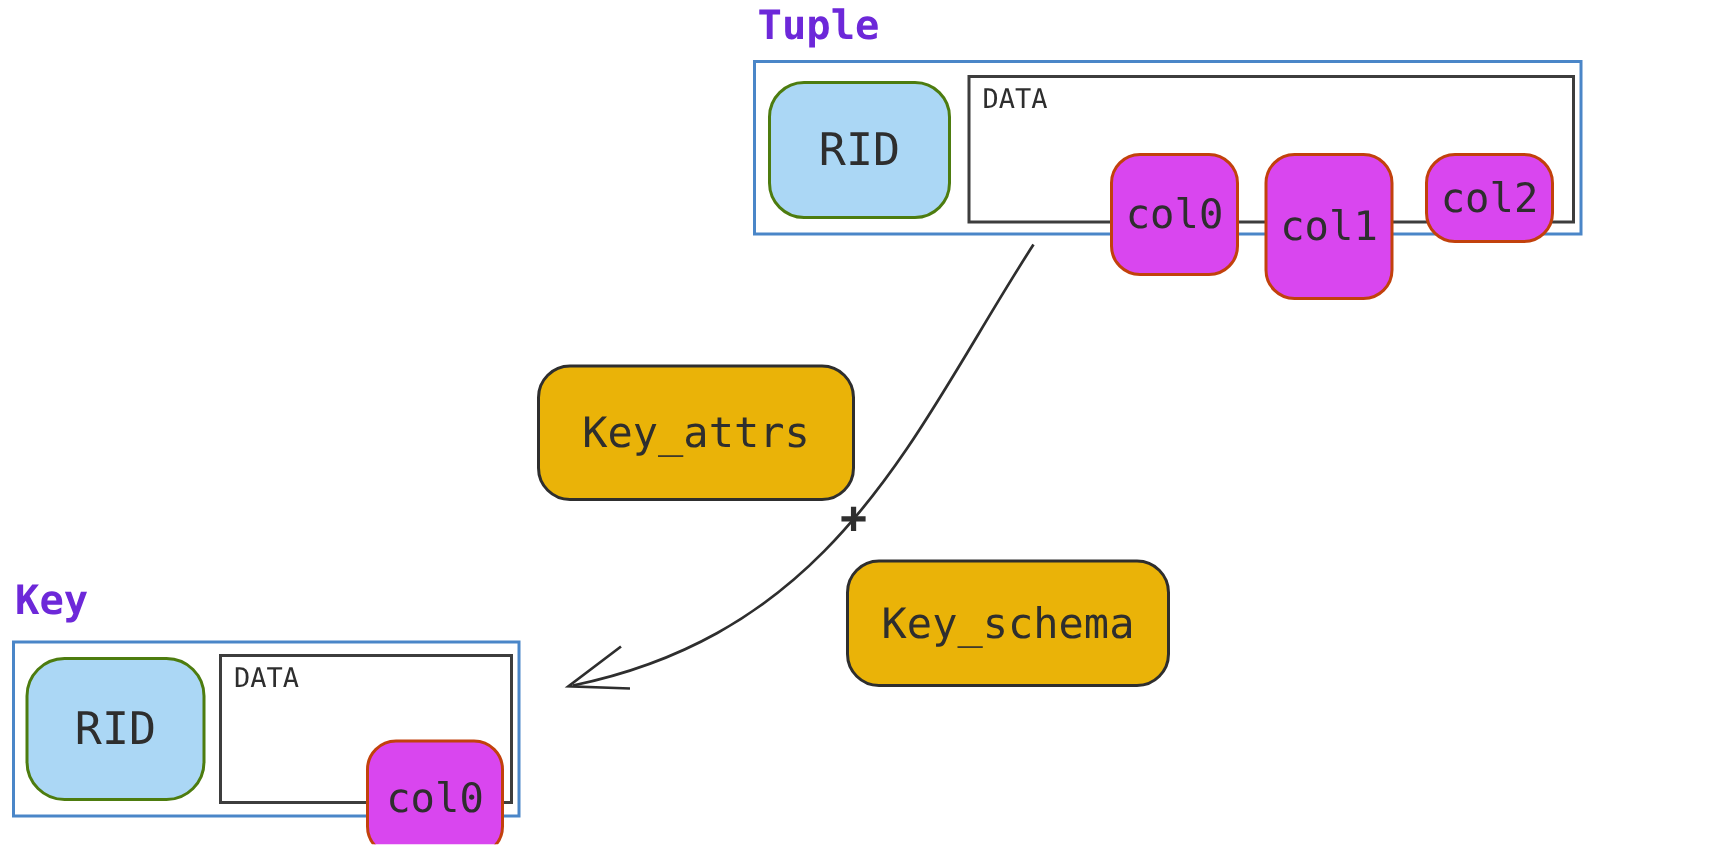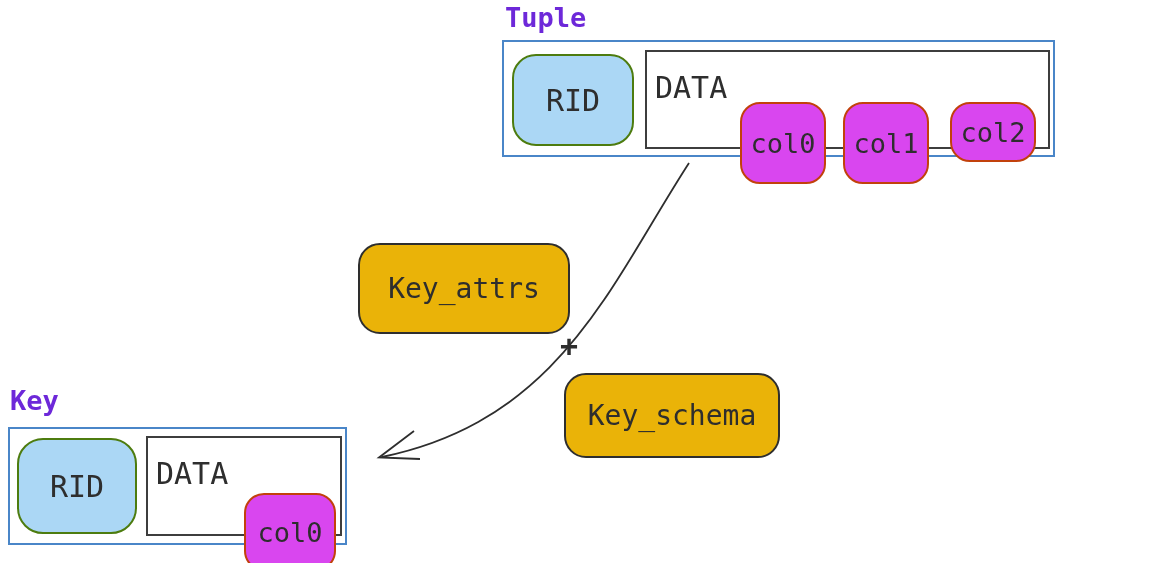--- a/index.html
+++ b/index.html
@@ -41,22 +41,22 @@
   }
   .data-box {
     position: absolute;
     background: #ffffff;
     border: 2px solid #3d3d3d;
     box-sizing: border-box;
   }
   .data-label {
     position: absolute;
     left: 8px;
-    top: 18px;
-    font-size: 30px;
+    top: 4px;
+    font-size: 18px;
   }
   .col-box {
     position: absolute;
     background: #d946ef;
     border: 2px solid #c2410c;
     border-radius: 20px;
     box-sizing: border-box;
     display: flex;
     align-items: center;
     justify-content: center;
@@ -93,21 +93,21 @@
     pointer-events: none;
     z-index: 5;
   }
 
   
   #tuple-label   { left: 505px; top: 2px; }
   #tuple-box     { left: 502px; top: 40px; width: 553px; height: 117px; }
   #tuple-rid     { left: 8px;   top: 12px; width: 122px; height: 92px; border-radius: 24px; }
   #tuple-data    { left: 141px; top: 8px;  width: 405px; height: 99px; }
   #tuple-col0    { left: 93px;  top: 9px;  width: 86px;  height: 82px; }
-  #tuple-col1    { left: 196px; top: 9px;  width: 86px;  height: 82px; }
+  #tuple-col1    { left: 196px; top: 9px;  width: 86px;  height: 98px; }
   #tuple-col2    { left: 303px; top: 9px;  width: 86px;  height: 60px; }
 
   
   #key-label     { left: 10px;  top: 385px; }
   #key-box       { left: 8px;   top: 427px; width: 339px; height: 118px; }
   #key-rid       { left: 7px;   top: 9px;   width: 120px; height: 96px; border-radius: 26px; }
   #key-data      { left: 136px; top: 7px;   width: 196px; height: 100px; }
   #key-col0      { left: 96px;  top: 14px;  width: 92px;  height: 78px; }
 
   

